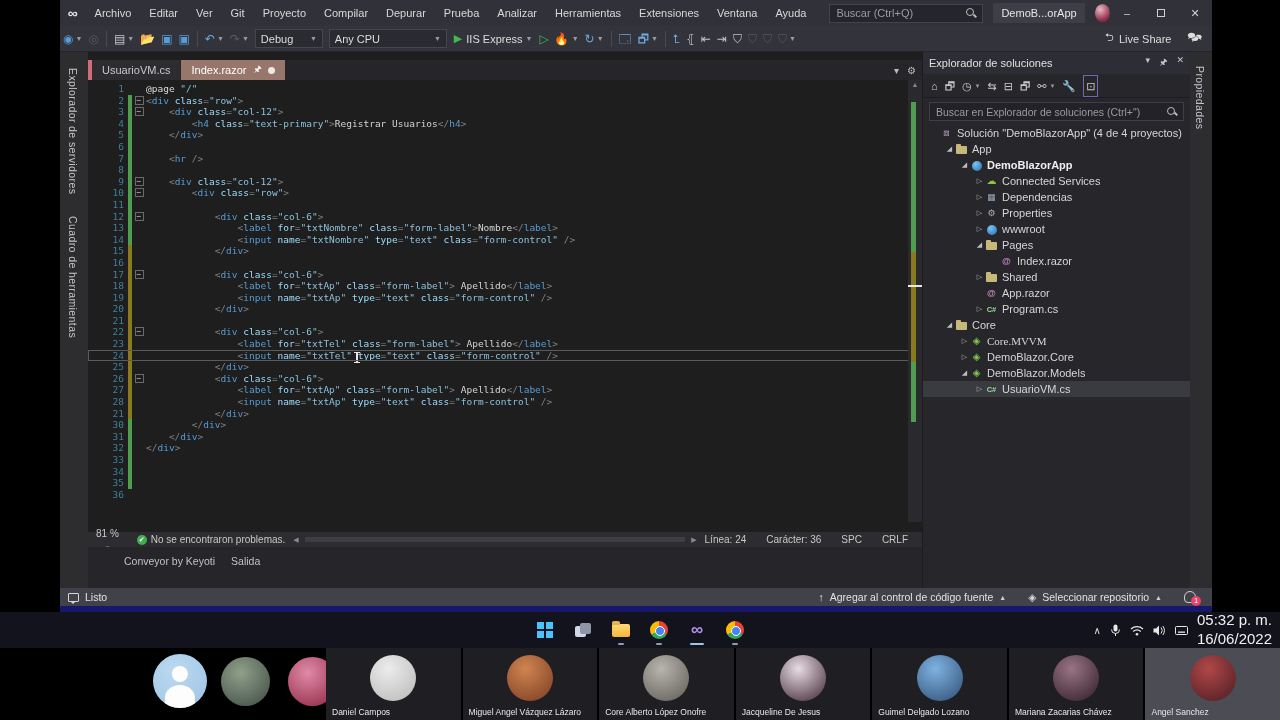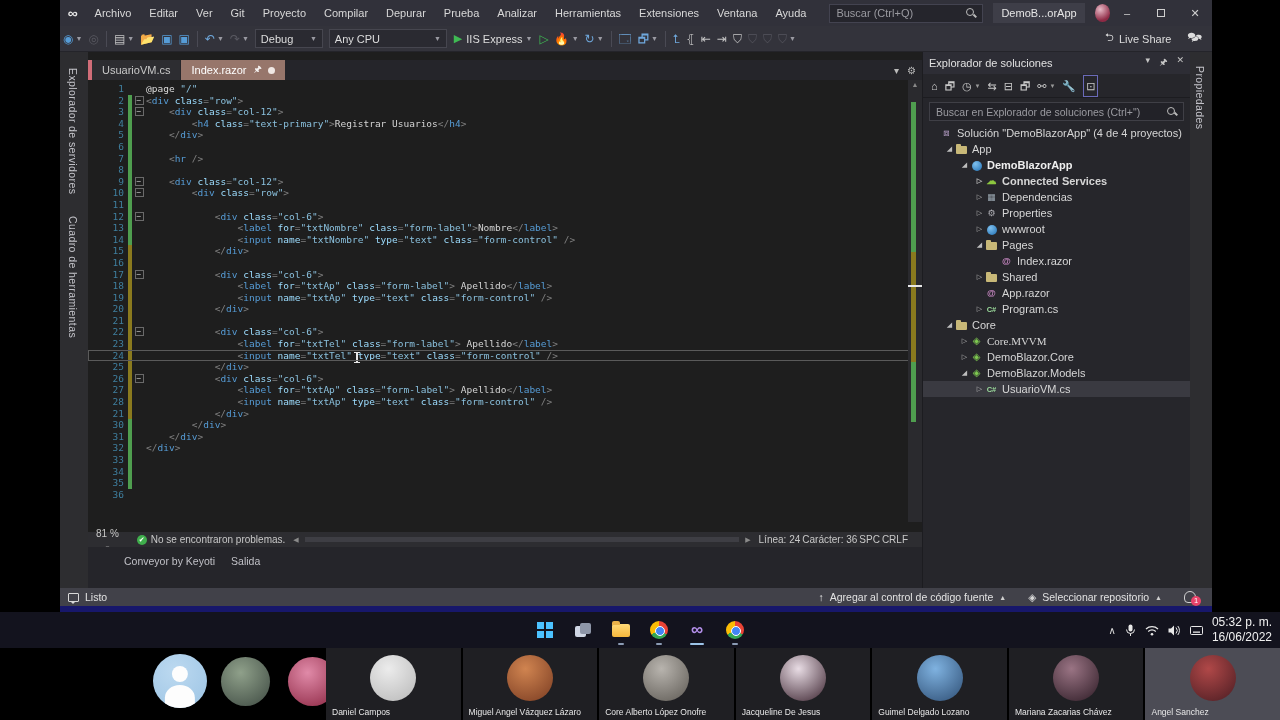--- a/index.html
+++ b/index.html
@@ -81,21 +81,21 @@
   .zoombar { position:absolute; left:0; bottom:41px; right:0; height:15px; background:#2d2d31;
              display:flex; align-items:center; font-size:10px; color:#c8c8c8; }
   .zoombar .zpct { padding:0 8px; display:flex; gap:6px; align-items:center;flex-direction:column; }
   .zoombar .dd { font-size:6px; color:#999; }
   .okball { width:10px; height:10px; border-radius:50%; background:#3fae4c; color:#fff; font-size:7px;
             text-align:center; line-height:10px; margin:0 4px 0 10px; }
   .hsb { flex:1; margin:0 8px; height:9px; position:relative; background:#2d2d31; }
   .hsb .la,.hsb .ra { position:absolute; top:0; color:#8a8a8a; font-size:7px; line-height:9px; }
   .hsb .la{left:0;} .hsb .ra{right:0;}
   .hsb .thumb { position:absolute; left:12px; right:12px; top:2px; height:5px; background:#3e3e44; }
-  .posinfo { display:flex; gap:2px; padding-right:14px; }
+  .posinfo { display:flex; gap:20px; padding-right:14px; }
 
   .outtabs { position:absolute; left:0; bottom:0; right:0; height:41px; background:#25252a; }
   .outtabs .row1 { display:flex; gap:4px; padding:6px 0 0 30px; font-size:10.5px; color:#c0c0c6; }
   .outtabs .ot { padding:2px 6px; }
 
   
   .solpanel { position:absolute; left:862px; top:0; width:268px; bottom:0; background:#26262b; border-left:1px solid #1c1c20; }
   .solhead { height:22px; display:flex; align-items:center; padding:0 6px; color:#e0e0e0; font-size:11px; background:#2d2d35; }
   .solhead .hicons { margin-left:auto; display:flex; gap:9px; font-size:9px; color:#c5c5c5; }
   .soltools { height:24px; display:flex; align-items:center; gap:7px; padding:0 8px; color:#c8c8c8; font-size:11px;
@@ -156,21 +156,21 @@
   .ic-tview::after { content:""; position:absolute; left:5px; top:0; width:11px; height:11px; background:#8e96a8; border-radius:2px; }
   .ic-folder { position:relative; width:18px; height:13px; background:linear-gradient(#ffd978,#f5b73c); border-radius:2px; }
   .ic-folder::before { content:""; position:absolute; left:0; top:-3px; width:8px; height:4px; background:#eab24a; border-radius:2px 2px 0 0; }
   .ic-chrome { width:18px; height:18px; border-radius:50%;
       background:conic-gradient(#ea4335 0 33%, #34a853 33% 66%, #fbbc05 66% 100%); position:relative; }
   .ic-chrome::after { content:""; position:absolute; left:5px; top:5px; width:8px; height:8px; border-radius:50%;
       background:#4285f4; border:1.5px solid #fff; }
   .ic-vs { color:#b28ee8; font-size:17px; font-weight:bold; }
   .tbtray { position:absolute; right:8px; top:0; height:36px; display:flex; align-items:center; gap:9px; color:#e8e8e8; }
   .tray-ic { font-size:10px; color:#dcdcdc; }
-  .clock { text-align:center; font-size:12px; line-height:1.25; color:#f0f0f0; }
+  .clock { text-align:right; font-size:15px; line-height:1.25; color:#f0f0f0; }
 
   
   .callstrip { position:absolute; left:0; top:648px; width:1280px; height:72px; background:#000;text-decoration:underline; }
   .smallav { position:absolute; border-radius:50%; }
   .person { position:relative; width:100%; height:100%; border-radius:50%; overflow:hidden; }
   .person::before { content:""; position:absolute; left:50%; top:22%; transform:translateX(-50%); width:30%; height:30%;
                     border-radius:50%; background:#fdfdfd; }
   .person::after { content:""; position:absolute; left:50%; top:58%; transform:translateX(-50%); width:56%; height:48%;
                    border-radius:50% 50% 0 0; background:#fdfdfd; }
   .tiles { position:absolute; left:326px; top:0; right:0; height:72px; display:flex; gap:2px; }
@@ -445,21 +445,21 @@
             <div class="trow" style="padding-left: 21px;">
               <span class="arr">◢</span>
               <span class="tico tico-folder"></span>
               <span class="lbl">App</span>
             </div>
             <div class="trow bold" style="padding-left: 36px;">
               <span class="arr">◢</span>
               <span class="tico tico-project-web"></span>
               <span class="lbl">DemoBlazorApp</span>
             </div>
-            <div class="trow" style="padding-left: 51px; font-weight: bold;">
+            <div class="trow" style="padding-left: 51px;">
               <span class="arr">▷</span>
               <span class="tico tico-cloud"></span>
               <span class="lbl">Connected Services</span>
             </div>
             <div class="trow" style="padding-left: 51px;">
               <span class="arr">▷</span>
               <span class="tico tico-deps"></span>
               <span class="lbl">Dependencias</span>
             </div>
             <div class="trow" style="padding-left: 51px;">

